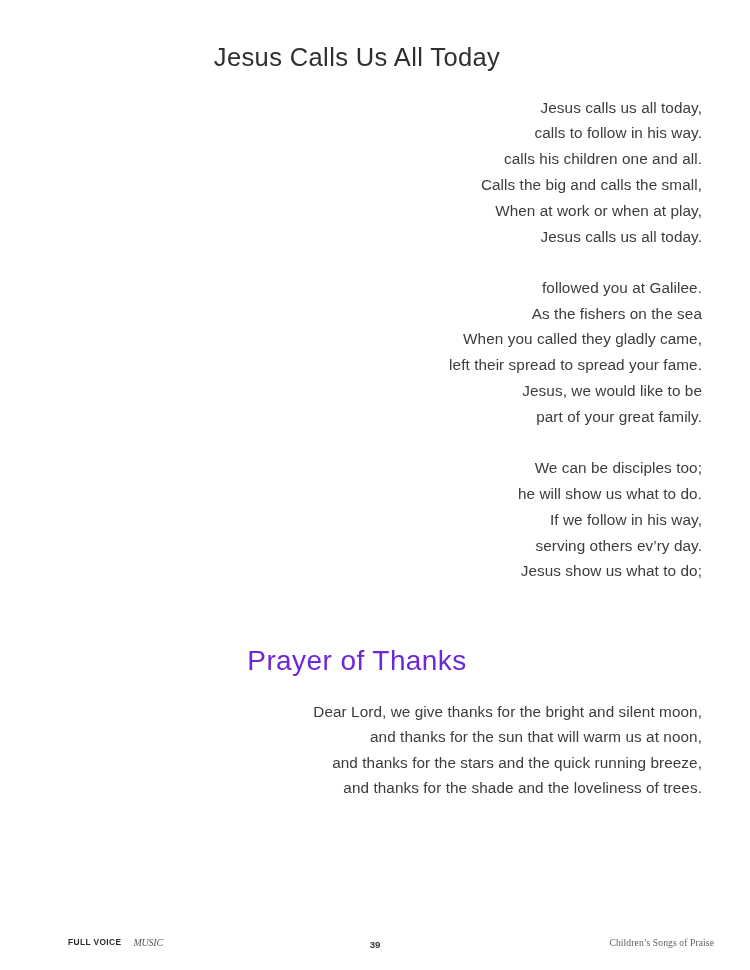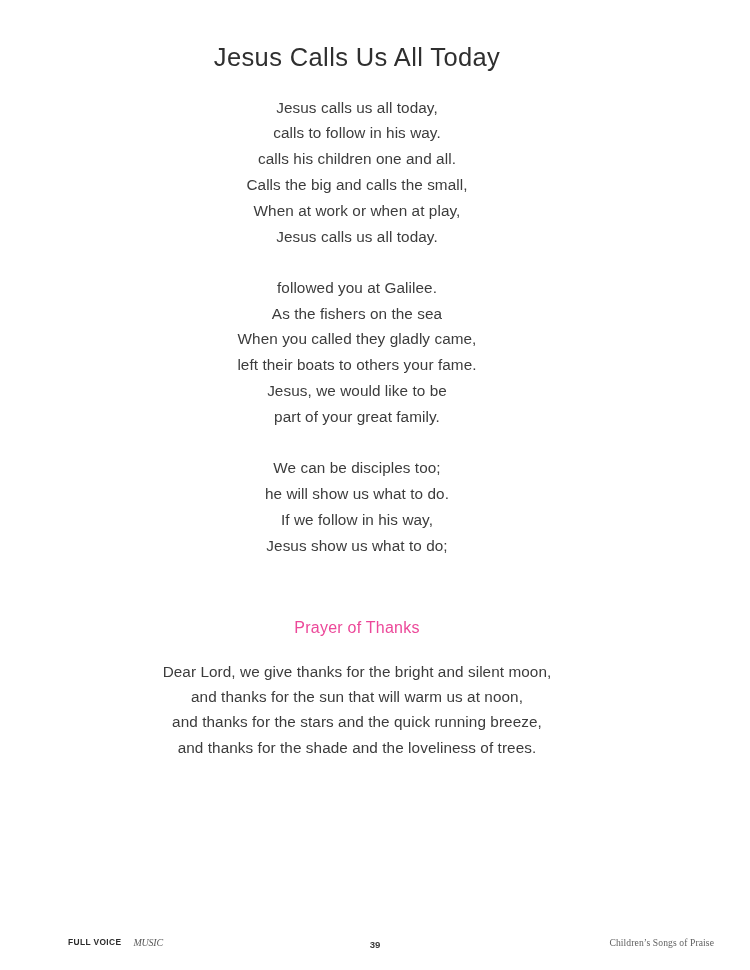--- a/index.html
+++ b/index.html
@@ -38,33 +38,34 @@
     font-size: 25.5px;
     font-weight: 300;
     letter-spacing: 0.015em;
     color: #2f2f2f;
     margin: 0;
     padding-top: 42px;
     line-height: 1.2;
   }
   .section-title {
     font-family: "Liberation Sans", sans-serif;
-    font-size: 16px;
+    font-size: 28px;
     font-weight: 300;
     letter-spacing: 0.015em;
-    color: #ec4899;
+    color: #6d28d9;
     margin: 0;
     line-height: 1.2;
   }
 
   
   .verse {
     margin: 12px;
     padding: 0;
     list-style: none;
+    text-align: right;
   }
   .verse .line {
     font-size: 15.3px;
     font-weight: 400;
     color: #3c3c3c;
     line-height: 25.8px;
     letter-spacing: 0.005em;
     white-space: pre;
   }
 
@@ -146,29 +147,30 @@
       <div class="line">calls his children one and all.</div>
       <div class="line">Calls the big and calls the small,</div>
       <div class="line">When at work or when at play,</div>
       <div class="line">Jesus calls us all today.</div>
     </div>
 
     <div class="verse verse-2">
       <div class="line">followed you at Galilee.</div>
       <div class="line">As the fishers on the sea</div>
       <div class="line">When you called they gladly came,</div>
-      <div class="line">left their boats to others your fame.</div>
+      <div class="line">left their spread to spread your fame.</div>
       <div class="line">Jesus, we would like to be</div>
       <div class="line">part of your great family.</div>
     </div>
 
     <div class="verse verse-3">
       <div class="line">We can be disciples too;</div>
       <div class="line">he will show us what to do.</div>
       <div class="line">If we follow in his way,</div>
+      <div class="line">serving others ev’ry day.</div>
       <div class="line">Jesus show us what to do;</div>
     </div>
 
     <div class="prayer-title-wrap">
       <h2 class="section-title">Prayer of Thanks</h2>
     </div>
 
     <div class="verse prayer-stanza">
       <div class="line">Dear Lord, we give thanks for the bright and silent moon,</div>
       <div class="line">and thanks for the sun that will warm us at noon,</div>

